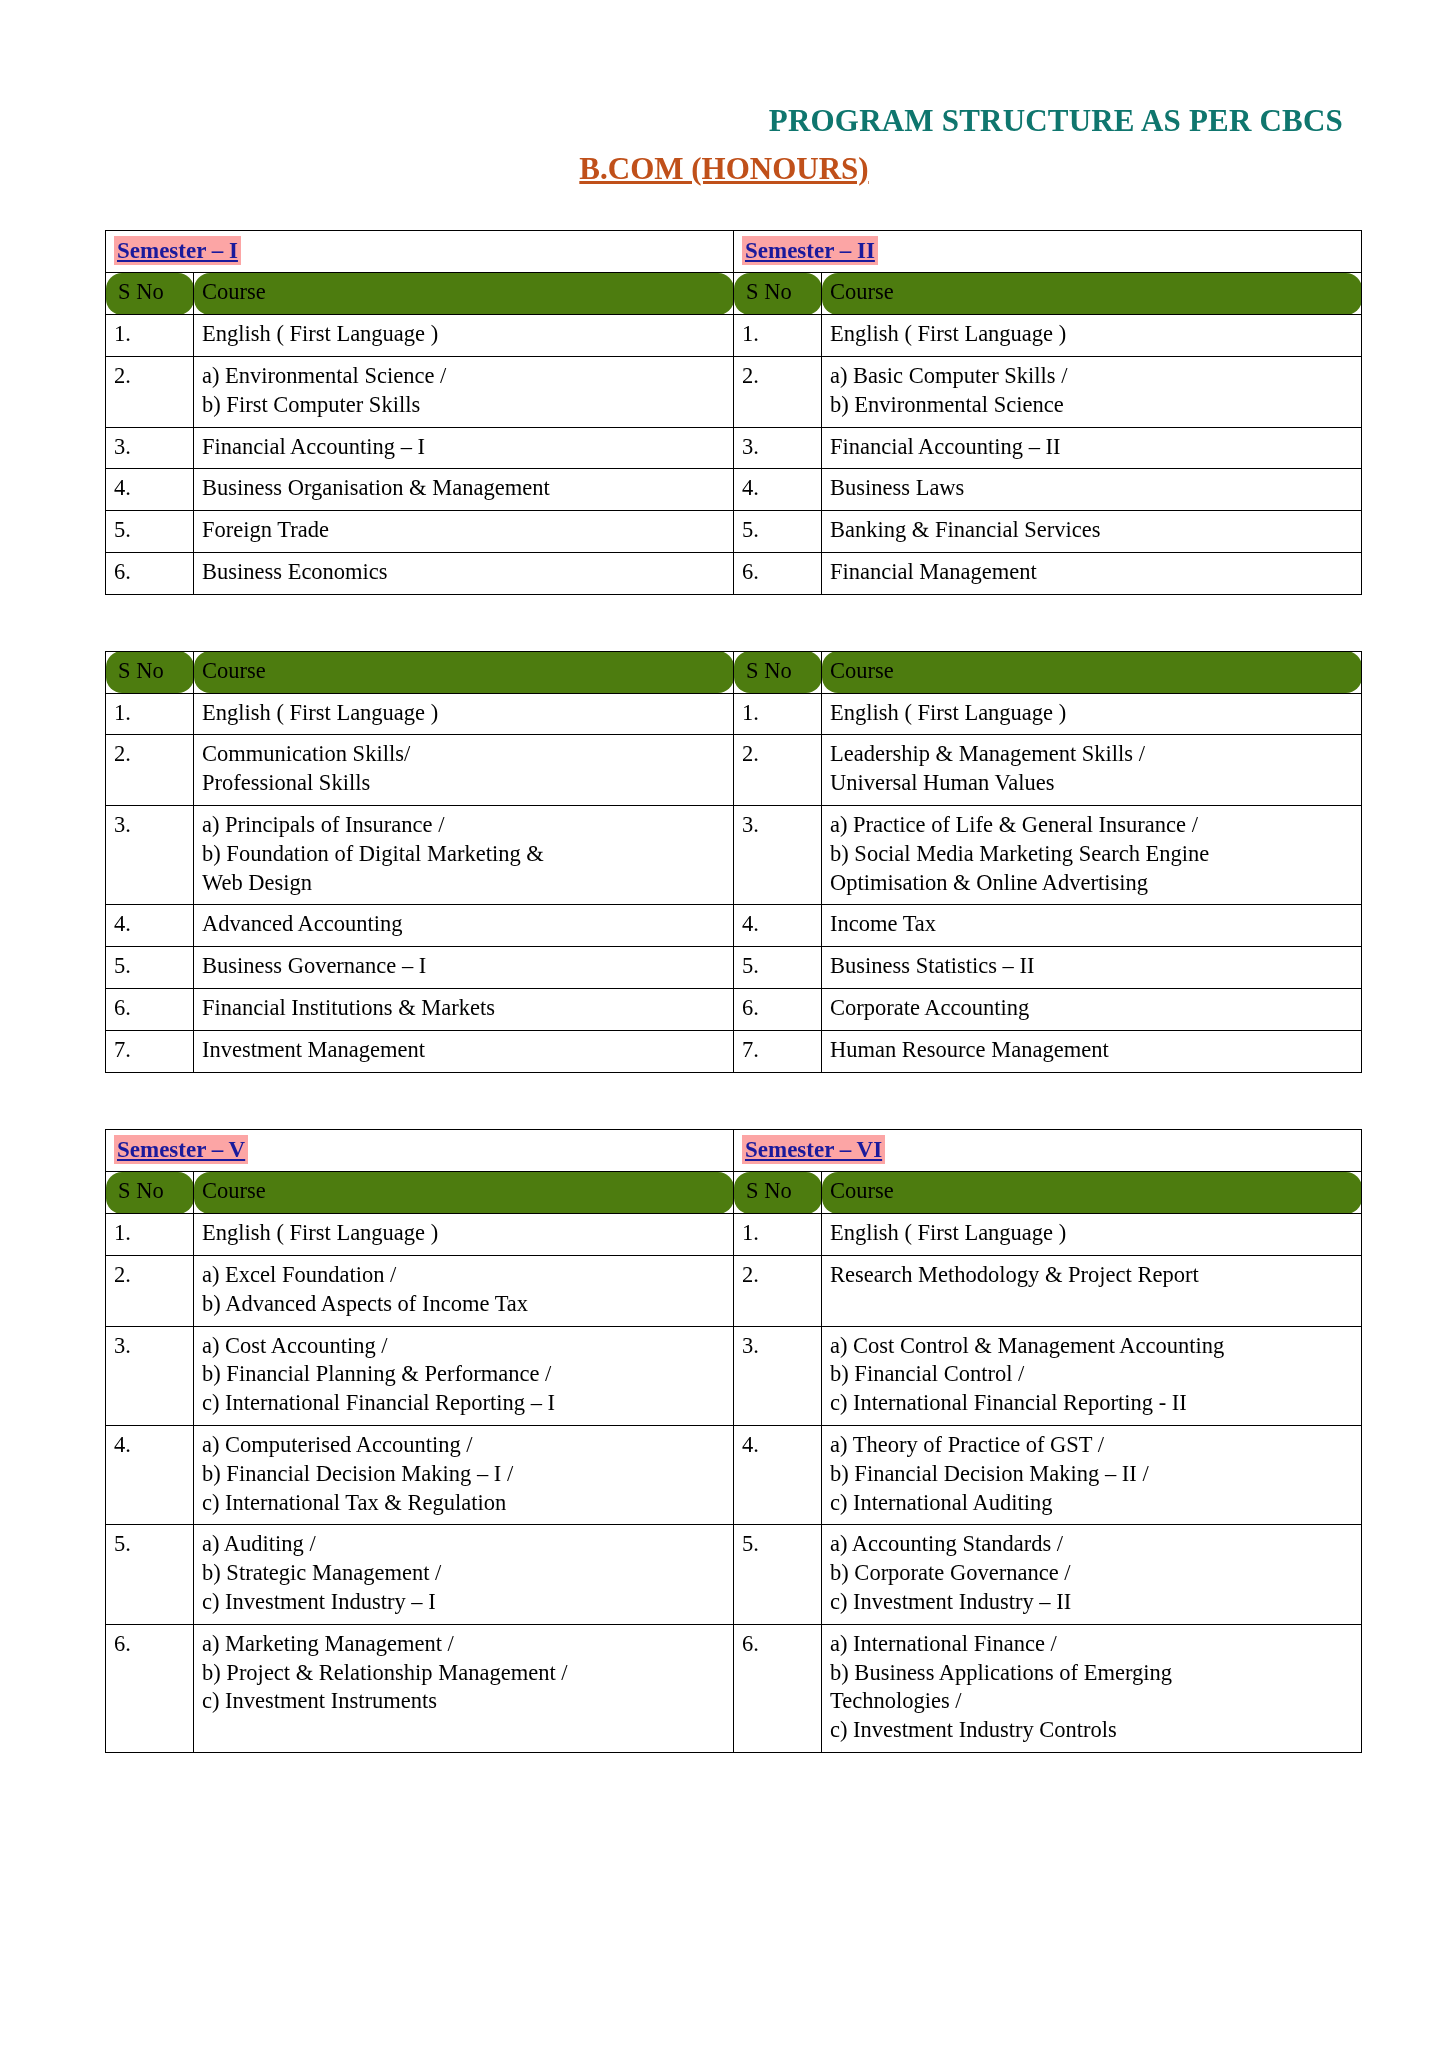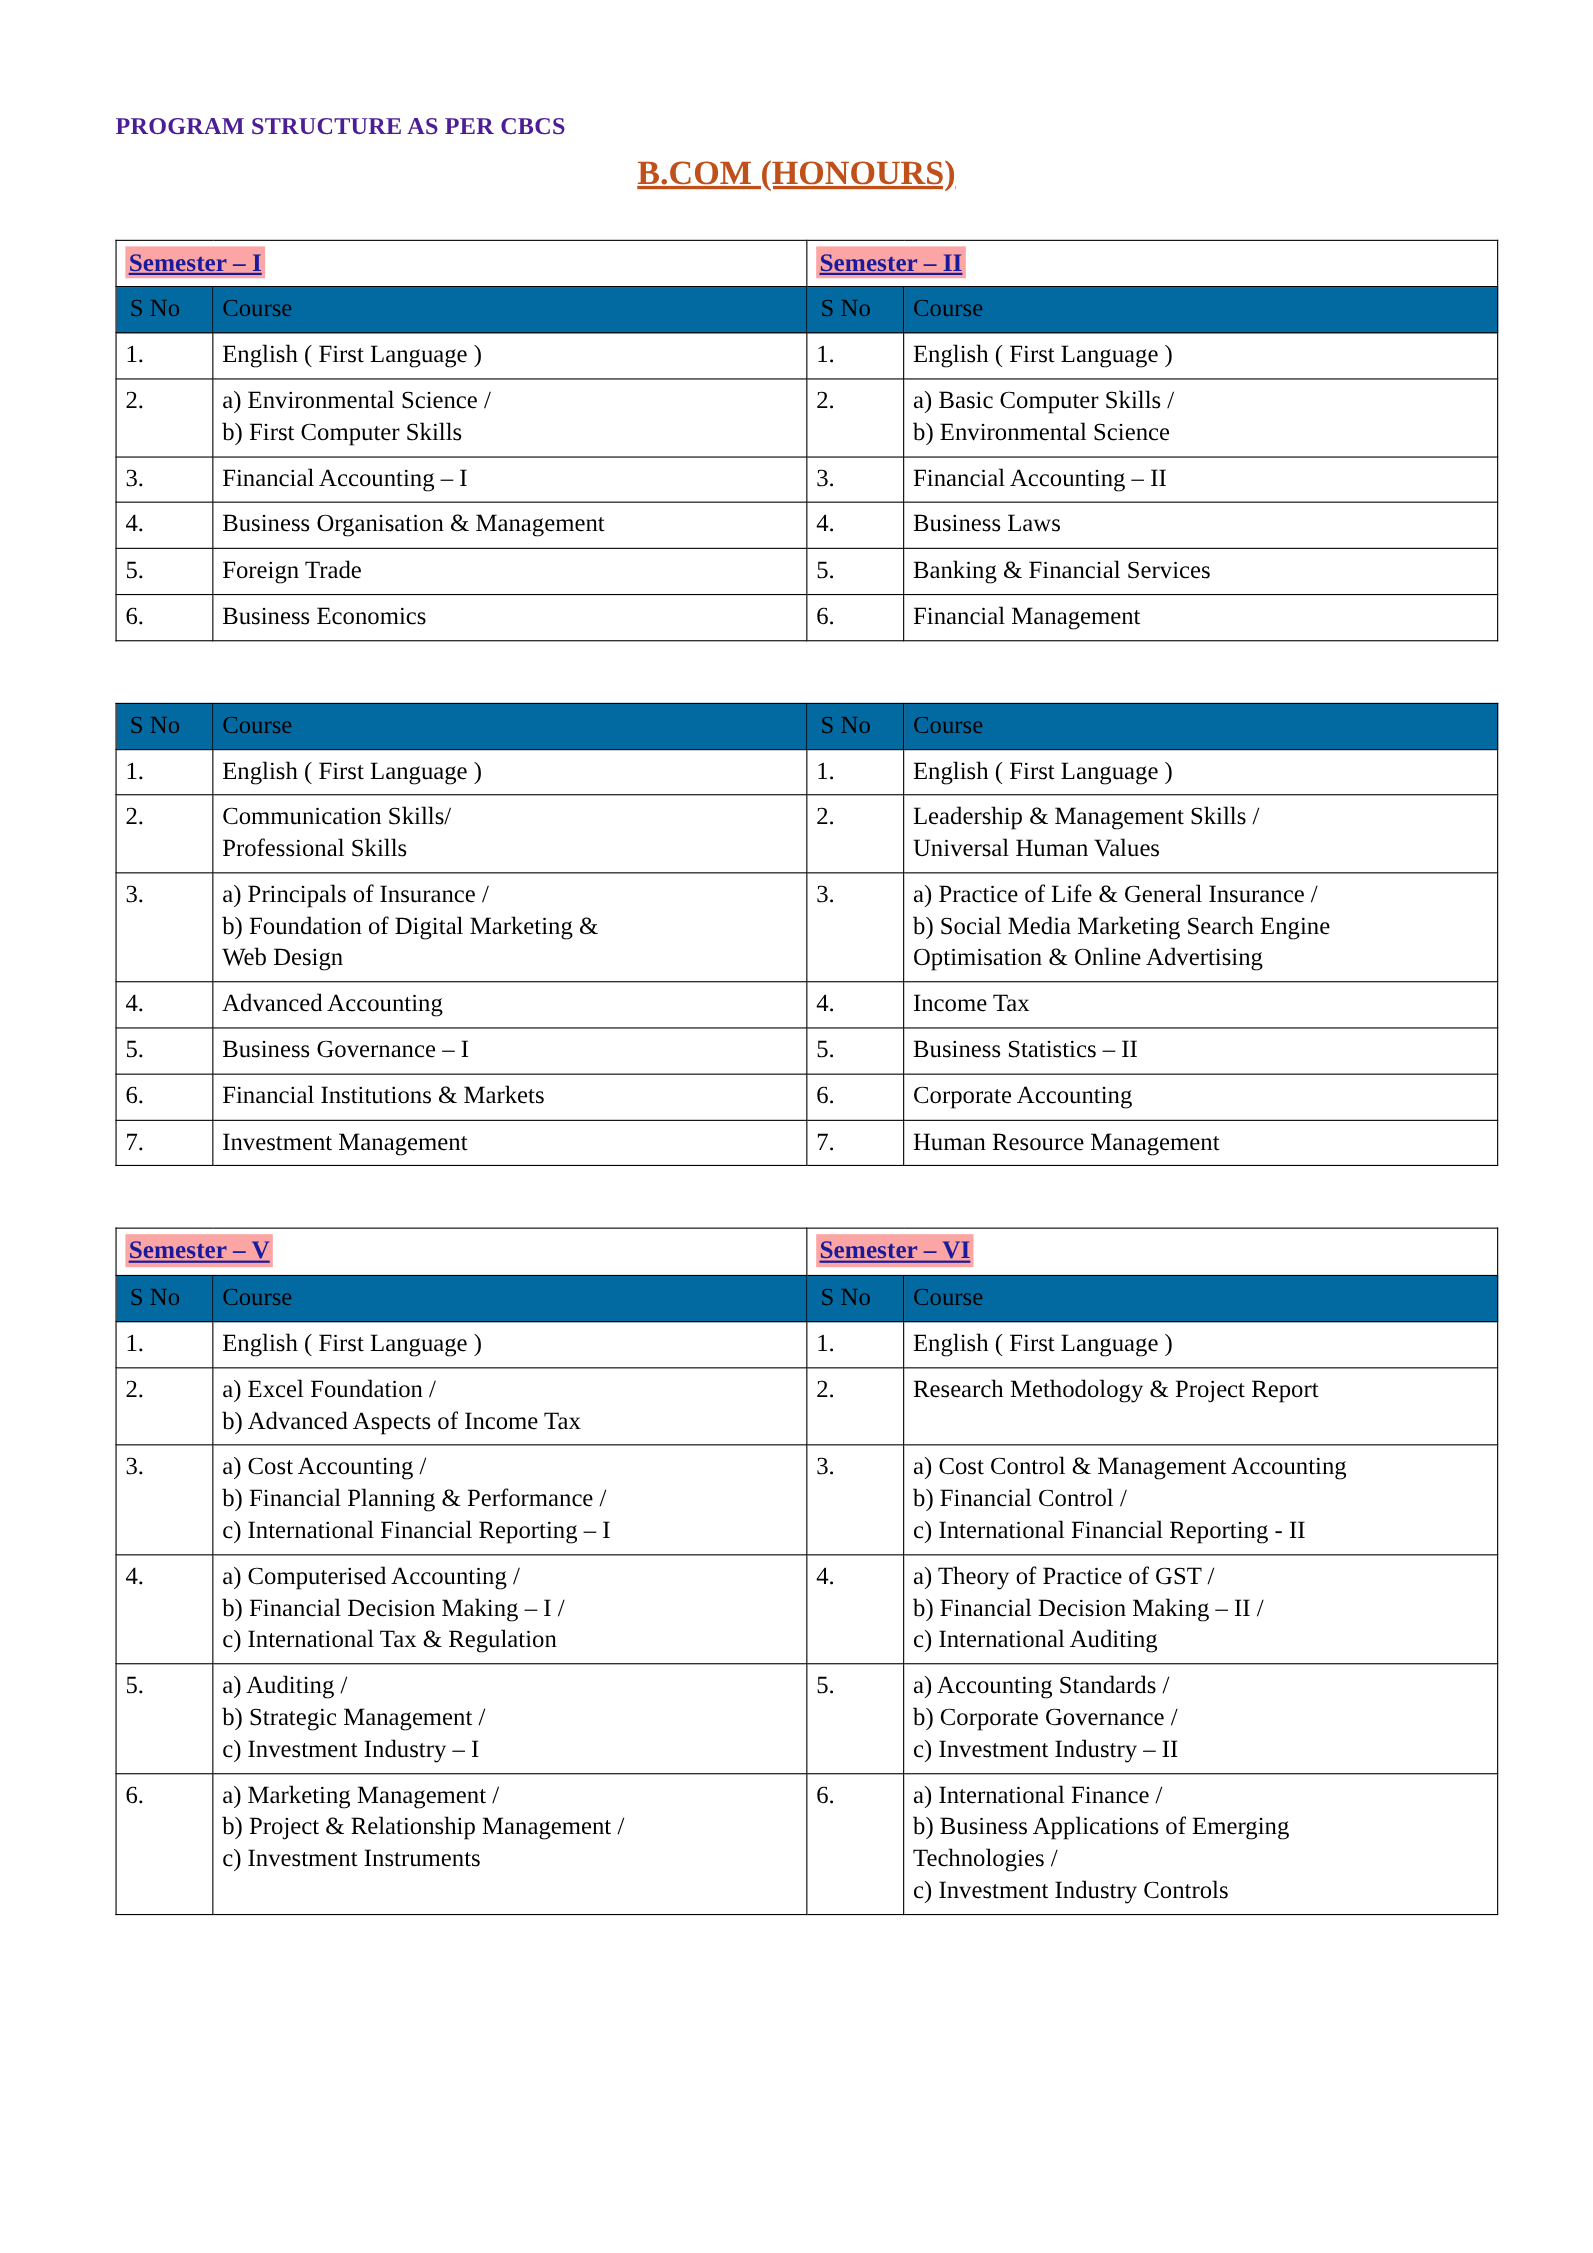--- a/index.html
+++ b/index.html
@@ -13,24 +13,24 @@
     font-family: "Liberation Serif", serif;
     color: #000000;
   }
   .page {
     width: 1448px;
     min-height: 2048px;
     box-sizing: border-box;
     padding: 100px 105px 60px 105px;
   }
   .doc-title {
-    text-align: left;
+    text-align: right;
     font-weight: bold;
-    font-size: 22px;
-    color: #4c1d95;
+    font-size: 31px;
+    color: #0f766e;
     line-height: 1.35;
     margin: 0 0 6px 0;
     letter-spacing: 0.2px;
   }
   .doc-subtitle {
     text-align: center;
     font-weight: bold;
     font-size: 31px;
     color: #c0501a;
     text-decoration: underline;
@@ -67,25 +67,26 @@
   .sem-head-label {
     display: inline-block;
     background: #fca5a5;
     color: #1a1a9c;
     font-weight: bold;
     text-decoration: underline;
     font-size: 23px;
     padding: 0 3px;
   }
   .col-head {
-    background: #0369a1;
+    background: #4d7c0f;
     font-weight: bold;
     font-size: 22.5px;
     padding-top: 7px;
     padding-bottom: 9px;
+    border-radius: 16px;
   }
   .col-head.sno { text-align: left; padding-left: 12px; }
   .col-head.course { }
   .cell-sno {
     text-align: center;
   }
   .cell-course {
     white-space: normal;
   }
   .line { display: block; }

